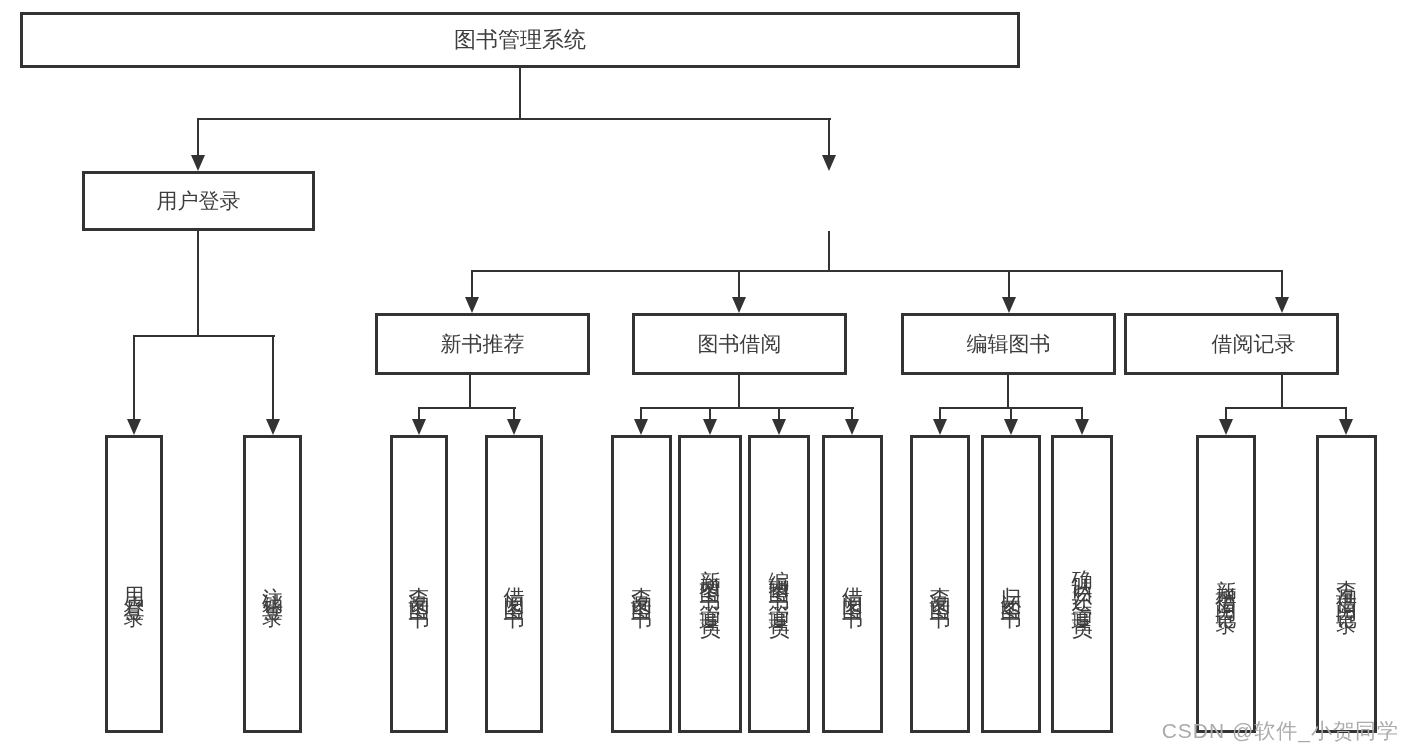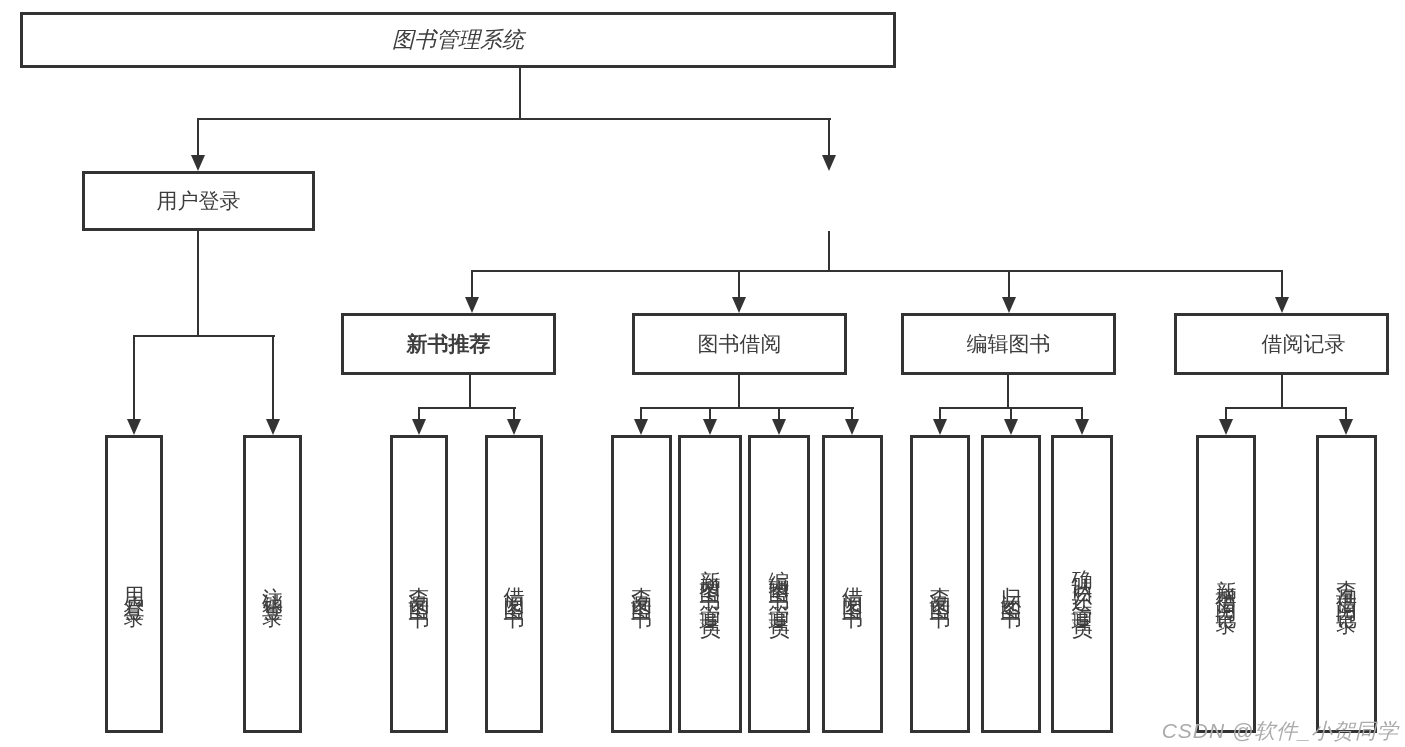--- a/index.html
+++ b/index.html
@@ -20,21 +20,21 @@
   .box {
     position: absolute;
     box-sizing: border-box;
     border: 3px solid #333333;
     background: #ffffff;
     display: flex;
     align-items: center;
     justify-content: center;
     color: #3d3d3d;
   }
-  .root-box   { left: 20px;  top: 12px;  width: 876px; height: 56px; font-size: 22px; font-style: italic; }
+  .root-box   { left: 20px;  top: 12px;  width: 1000px; height: 56px; font-size: 22px; }
   .l2-box     { top: 171px; height: 60px; font-size: 21px; }
   .l3-box     { top: 313px; height: 62px; width: 215px; font-size: 21px; }
   .leaf-box   { top: 435px; height: 298px; font-size: 21px; }
   .vlabel {
     writing-mode: vertical-rl;
     text-orientation: mixed;
     letter-spacing: 7px;
     white-space: nowrap;
   }
   
@@ -55,21 +55,20 @@
   }
   
   .watermark {
     position: absolute;
     top: 717px;
     right: 6px;
     font-size: 21px;
     color: #ababab;
     letter-spacing: 1px;
     white-space: nowrap;
-    font-style: italic;
   }
 </style>
 </head>
 <body>
 
 <div id="canvas">
 
   <div class="box root-box">
     <span>图书管理系统</span>
   </div>
@@ -96,30 +95,30 @@
   <div class="hline" style="left:471px; top:270px; width:812px;"></div>
   <div class="vline" style="left:471px;  top:270px; height:29px;"></div>
   <div class="arrow-down" style="left:465px;  top:297px;"></div>
   <div class="vline" style="left:738px;  top:270px; height:29px;"></div>
   <div class="arrow-down" style="left:732px;  top:297px;"></div>
   <div class="vline" style="left:1008px; top:270px; height:29px;"></div>
   <div class="arrow-down" style="left:1002px; top:297px;"></div>
   <div class="vline" style="left:1281px; top:270px; height:29px;"></div>
   <div class="arrow-down" style="left:1275px; top:297px;"></div>
 
-  <div class="box l3-box" style="left:341px;font-weight:bold;">
+  <div class="box l3-box" style="left:375px;">
     <span>新书推荐</span>
   </div>
   <div class="box l3-box" style="left:632px;">
     <span>图书借阅</span>
   </div>
   <div class="box l3-box" style="left:901px;">
     <span>编辑图书</span>
   </div>
-  <div class="box l3-box" style="left:1174px;padding-left:44px;">
+  <div class="box l3-box" style="left:1124px;padding-left:44px;">
     <span>借阅记录</span>
   </div>
 
   <div class="vline" style="left:469px; top:375px; height:34px;"></div>
   <div class="hline" style="left:418px; top:407px; width:98px;"></div>
   <div class="vline" style="left:418px; top:407px; height:14px;"></div>
   <div class="arrow-down" style="left:412px; top:419px;"></div>
   <div class="vline" style="left:513px; top:407px; height:14px;"></div>
   <div class="arrow-down" style="left:507px; top:419px;"></div>
 

